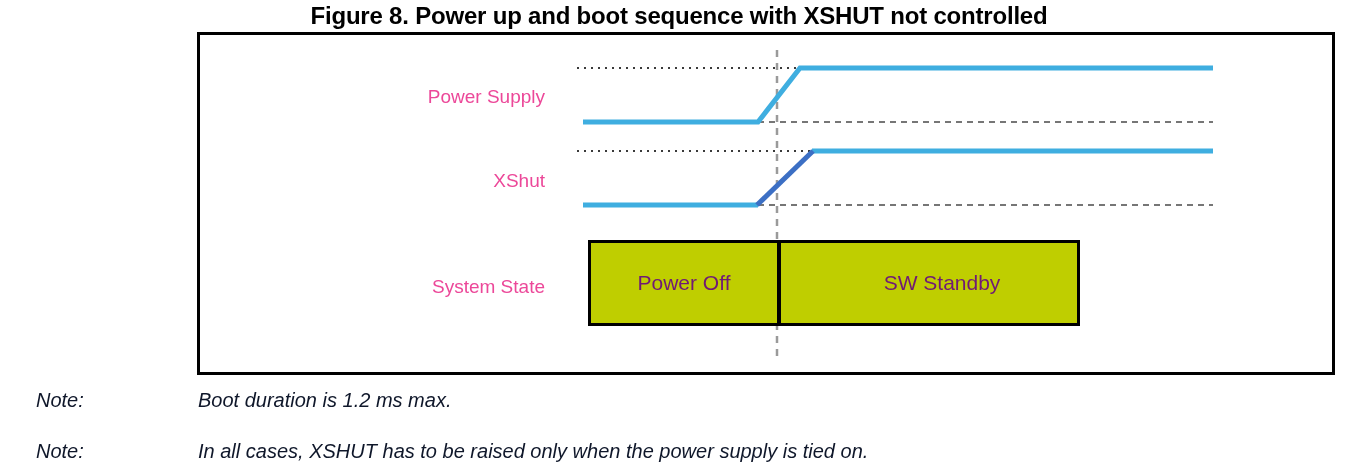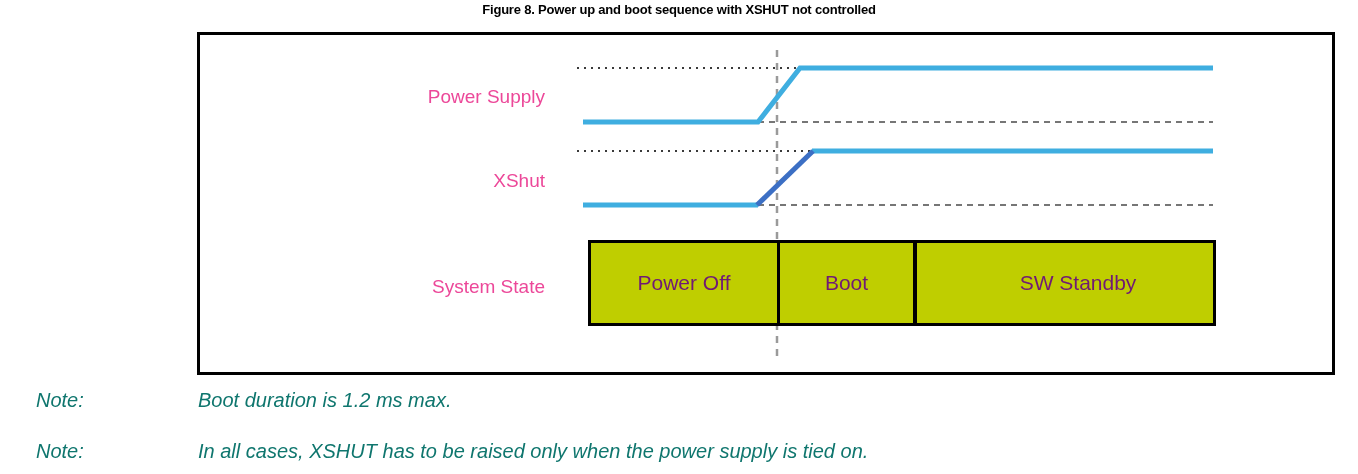--- a/index.html
+++ b/index.html
@@ -16,21 +16,21 @@
     overflow: hidden;
   }
 
   
   #figure-title {
     position: absolute;
     left: 0;
     top: 2px;
     width: 1358px;
     text-align: center;
-    font-size: 13px;
+    font-size: 24px;
     font-weight: bold;
     letter-spacing: -0.2px;
     white-space: nowrap;
   }
 
   
   #figure-frame {
     position: absolute;
     left: 197px;
     top: 32px;
@@ -88,21 +88,21 @@
   #state-box-power-off { width: 186px; }
   #state-box-boot      { width: 136px; border-left: 3px solid #000000; }
   #state-box-sw-standby{ width: 300px; border-left: 4px solid #000000; padding-left: 26px; }
 
   
   .note-row {
     position: absolute;
     font-style: italic;
     font-size: 20px;
     white-space: nowrap;
-    color: #0f766e;
+    color: #0f172a;
   }
   #note-row-1 { left: 36px; top: 389px; }
   #note-row-2 { left: 36px; top: 440px; }
   .note-tag {
     display: inline-block;
     width: 162px;
   }
   .note-text { display: inline-block; }
 </style>
 </head>
@@ -131,21 +131,20 @@
   <polyline points="583,122 758,122 800,68 1213,68" fill="none" stroke="#3FAEE0" stroke-width="5" stroke-linejoin="miter" stroke-linecap="butt"></polyline>
 
   <polyline points="583,205 758,205" fill="none" stroke="#3FAEE0" stroke-width="5" stroke-linejoin="miter" stroke-linecap="butt"></polyline>
   <polyline points="812,151 1213,151" fill="none" stroke="#3FAEE0" stroke-width="5" stroke-linejoin="miter" stroke-linecap="butt"></polyline>
 
   <line x1="757" y1="205" x2="813" y2="151" stroke="#3C6FC4" stroke-width="5" stroke-linecap="butt"></line>
 </svg>
 
 <div id="system-state-row">
   <div class="state-box" id="state-box-power-off">Power Off</div>
-  <div class="state-box" id="state-box-boot">Boot</div>
   <div class="state-box" id="state-box-sw-standby">SW Standby</div>
 </div>
 
 <div class="note-row" id="note-row-1">
   <span class="note-tag">Note:</span><span class="note-text">Boot duration is 1.2 ms max.</span>
 </div>
 <div class="note-row" id="note-row-2">
   <span class="note-tag">Note:</span><span class="note-text">In all cases, XSHUT has to be raised only when the power supply is tied on.</span>
 </div>
 

